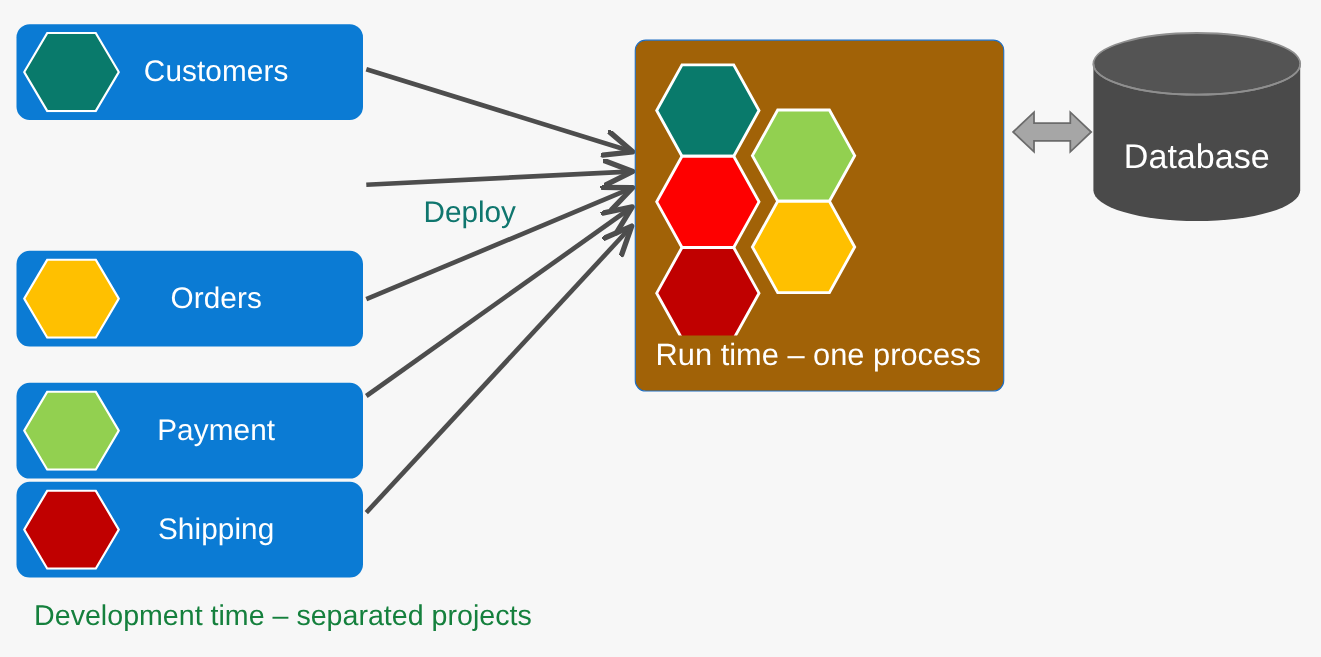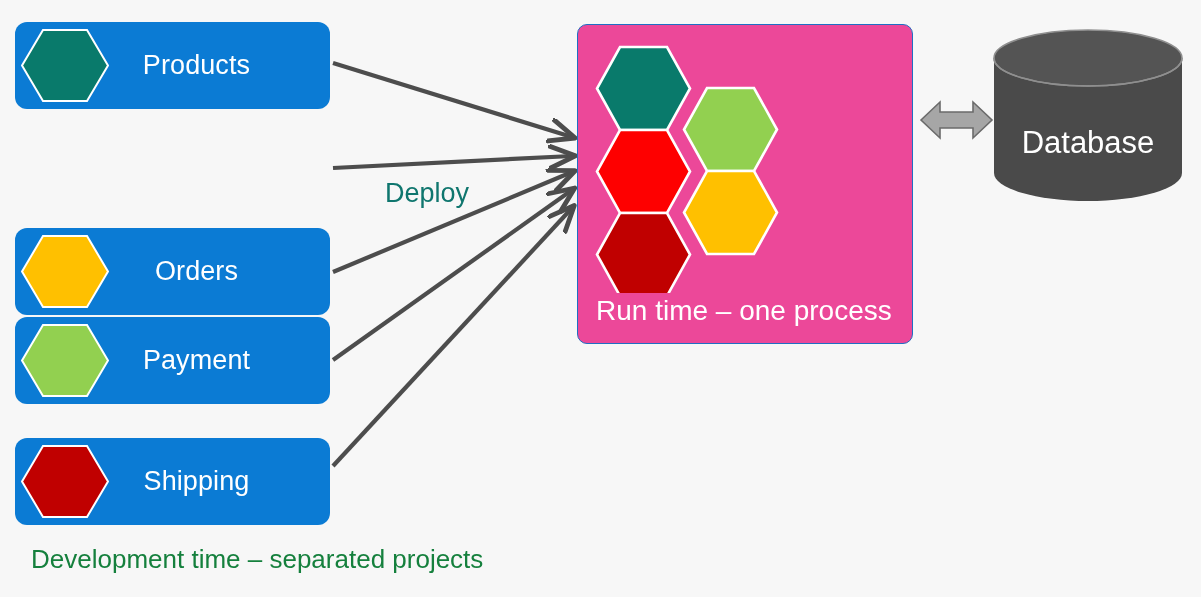--- a/index.html
+++ b/index.html
@@ -75,24 +75,24 @@
     color: #0f766e;
     font-size: 27px;
     font-family: "Liberation Sans", sans-serif;
     white-space: nowrap;
   }
 
   
   #runtime-box {
     position: absolute;
     left: 577px;
-    top: 24px;
+    top: 36px;
     width: 336px;
     height: 320px;
-    background: #ec4899;
+    background: #a16207;
     border: 1px solid #1f6fc4;
     border-radius: 10px;
     box-sizing: border-box;
   }
   #runtime-hex-cluster {
     position: absolute;
     left: 13px;
     top: 6px;
     width: 210px;
     height: 262px;
@@ -155,34 +155,34 @@
 <body>
 
 <div id="diagram-stage">
 
   <div class="project-card" id="card-0" style="top:22px">
     <div class="card-hex-wrap">
       <svg class="card-hex" viewBox="0 0 88 73">
         <polygon points="22,1 66,1 87,36.5 66,72 22,72 1,36.5" fill="#097a6b" stroke="#ffffff" stroke-width="2"></polygon>
       </svg>
     </div>
-    <div class="card-label">Products</div>
+    <div class="card-label">Customers</div>
   </div>
 
 
   <div class="project-card" id="card-2" style="top:228px">
     <div class="card-hex-wrap">
       <svg class="card-hex" viewBox="0 0 88 73">
         <polygon points="22,1 66,1 87,36.5 66,72 22,72 1,36.5" fill="#ffc000" stroke="#ffffff" stroke-width="2"></polygon>
       </svg>
     </div>
     <div class="card-label">Orders</div>
   </div>
 
-  <div class="project-card" id="card-3" style="top:317px">
+  <div class="project-card" id="card-3" style="top:348px">
     <div class="card-hex-wrap">
       <svg class="card-hex" viewBox="0 0 88 73">
         <polygon points="22,1 66,1 87,36.5 66,72 22,72 1,36.5" fill="#92d050" stroke="#ffffff" stroke-width="2"></polygon>
       </svg>
     </div>
     <div class="card-label">Payment</div>
   </div>
 
   <div class="project-card" id="card-4" style="top:438px">
     <div class="card-hex-wrap">

